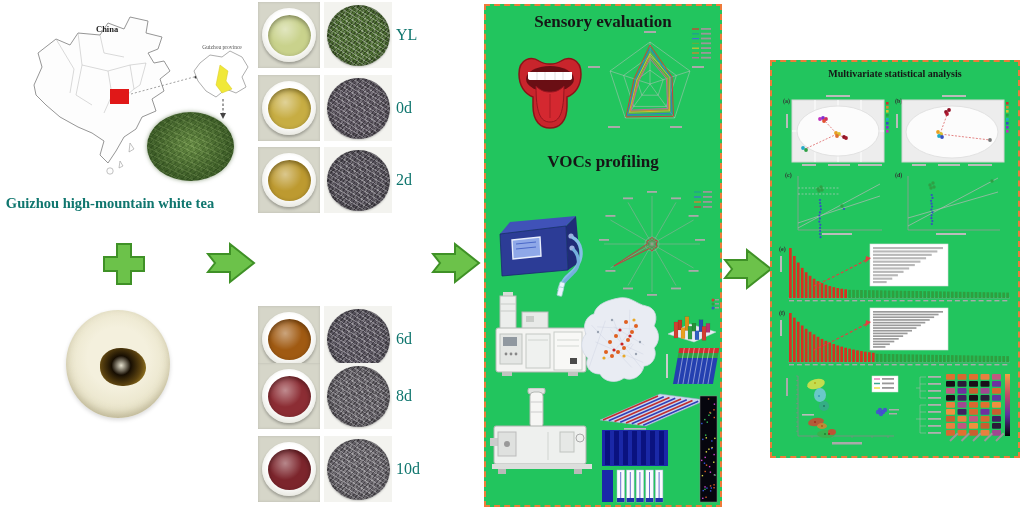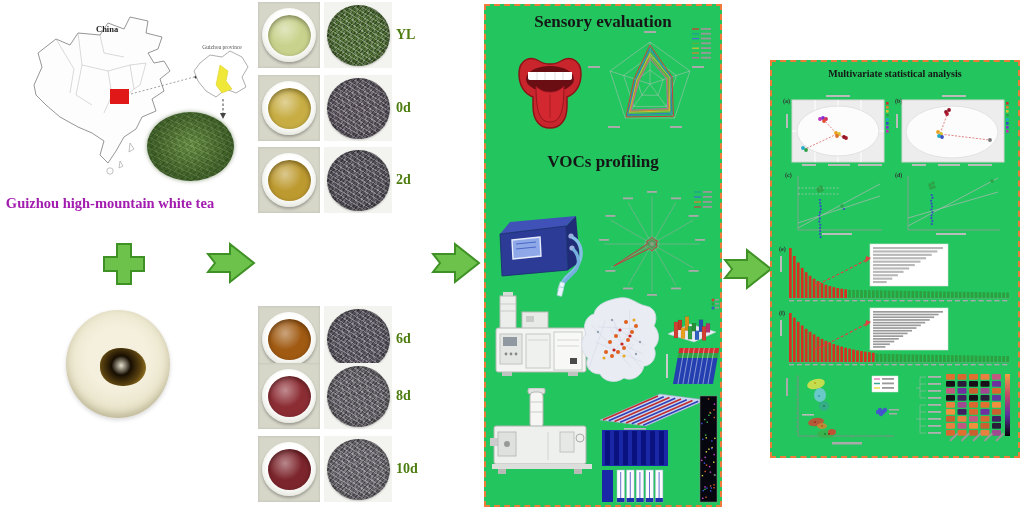--- a/index.html
+++ b/index.html
@@ -1,38 +1,38 @@
 <!DOCTYPE html>
 <html><head>
 <meta charset="utf-8">
 <style>
   html,body{margin:0;padding:0;background:#fff}
   #canvas{position:relative;width:1024px;height:513px;background:#fff;overflow:hidden;
           font-family:"Liberation Serif",serif;color:#111}
   .abs{position:absolute}
-  .caption{position:absolute;font-weight:bold;color:#a21caf;text-align:center;line-height:1.1}
+  .caption{position:absolute;font-weight:bold;color:#0f766e;text-align:center;line-height:1.1}
   
   .sample-row{position:absolute;left:0;width:475px;height:66px}
   .tile{position:absolute;top:0;height:66px;display:flex;align-items:center;justify-content:center}
   .tile.cup{left:258px;width:62px;background:#d6d6c9;box-shadow:inset 0 0 3px rgba(0,0,0,.12)}
   .tile.leaf{left:324px;width:68px;background:#f3f3ef}
   .cupOuter{width:54px;height:54px;border-radius:50%;display:flex;align-items:center;justify-content:center;
     background:radial-gradient(circle at 50% 44%,#ffffff 52%,#e6e6de 78%,#cfcfc4 100%);
     box-shadow:0 2px 3px rgba(0,0,0,.28)}
   .teaLiquid{width:43px;height:41px;border-radius:50%;background-color:var(--tea);
     background-image:radial-gradient(circle at 40% 35%,rgba(255,255,255,.45),rgba(255,255,255,0) 45%);
     box-shadow:inset 0 2px 5px rgba(0,0,0,.4)}
   .leafMass{width:63px;height:61px;border-radius:50%;background-color:var(--leaf);
     background-image:
       repeating-linear-gradient(32deg,rgba(255,255,255,.30) 0 1px,transparent 1px 4px),
       repeating-linear-gradient(-48deg,rgba(0,0,0,.32) 0 1px,transparent 1px 3px),
       repeating-linear-gradient(75deg,rgba(255,255,255,.16) 0 2px,transparent 2px 6px);
     box-shadow:inset 0 0 7px rgba(0,0,0,.45),0 1px 2px rgba(0,0,0,.2)}
   .sampleLabel{position:absolute;left:396px;top:50%;transform:translateY(-50%);
-    width:42px;font-weight:bold;font-size:14px;color:#4d7c0f}
+    width:42px;font-weight:normal;font-size:16px;color:#0f766e}
   
   #tea-leaves{left:147px;top:112px;width:87px;height:69px;border-radius:50%;
     background-color:#47662d;
     background-image:
       radial-gradient(ellipse at 50% 48%,rgba(120,160,80,.55),rgba(40,70,25,.65) 80%),
       repeating-linear-gradient(25deg,rgba(215,235,170,.35) 0 1px,transparent 1px 5px),
       repeating-linear-gradient(-42deg,rgba(15,35,8,.5) 0 1px,transparent 1px 4px),
       repeating-linear-gradient(70deg,rgba(180,210,140,.25) 0 2px,transparent 2px 6px);
     box-shadow:0 0 4px rgba(70,100,50,.6)}
   #petri{left:66px;top:310px;width:104px;height:108px;border-radius:50%;

